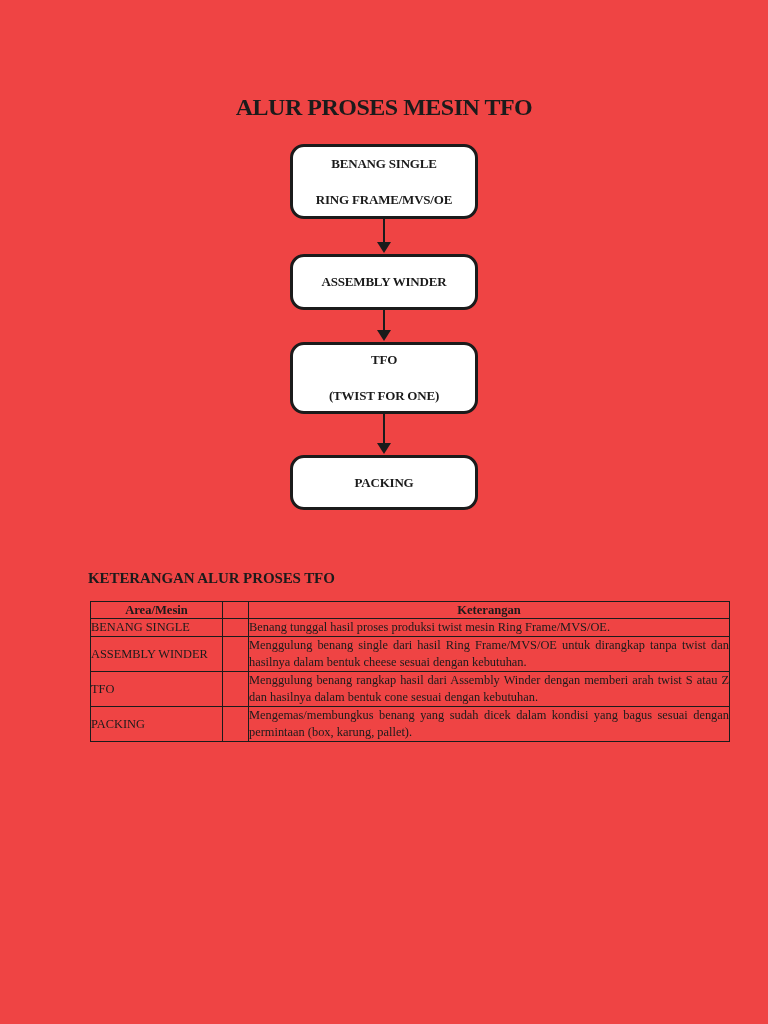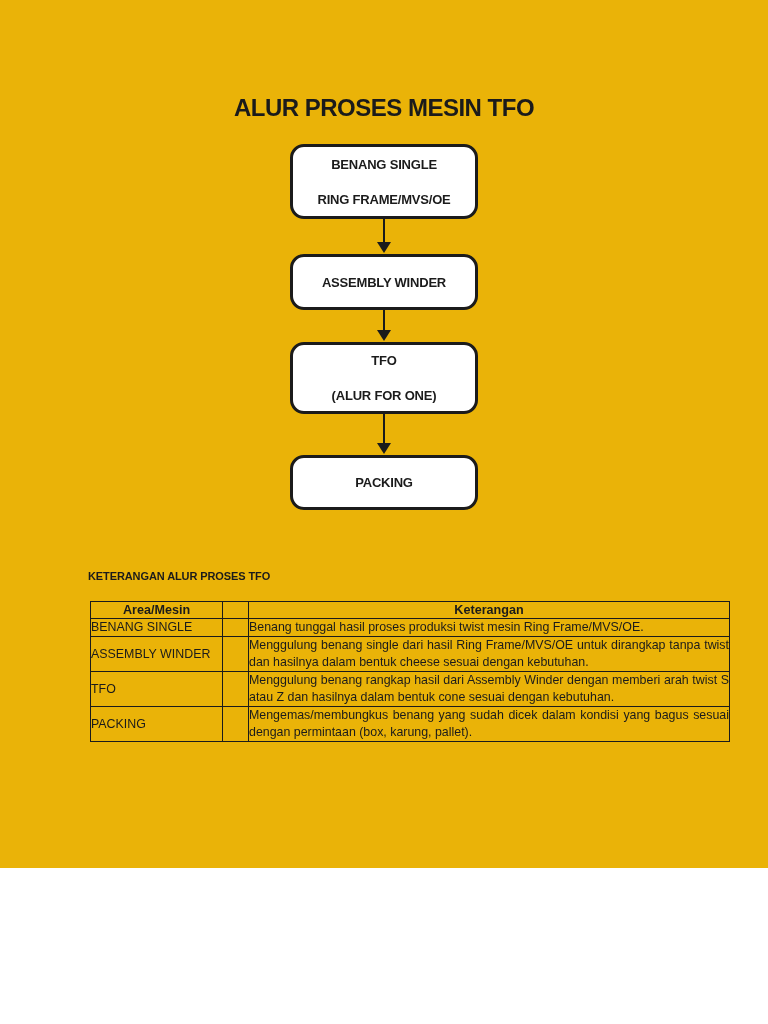--- a/index.html
+++ b/index.html
@@ -3,23 +3,23 @@
 <meta charset="utf-8">
 <style>
   html, body {
     margin: 0;
     padding: 0;
     background: #ffffff;
   }
   .page {
     position: relative;
     width: 768px;
-    height: 868px;
-    background: #eab308;
-    font-family: Liberation Sans, sans-serif;
+    height: 1024px;
+    background: #ef4444;
+    font-family: Liberation Serif, serif;
     color: #1b1b1b;
     overflow: hidden;
   }
   .doc-title {
     position: absolute;
     top: 94px;
     left: 0;
     width: 768px;
     text-align: center;
     font-size: 24px;
@@ -68,21 +68,21 @@
     width: 0;
     height: 0;
     border-left: 7px solid transparent;
     border-right: 7px solid transparent;
     border-top: 11px solid #1b1b1b;
   }
   .section-heading {
     position: absolute;
     left: 88px;
     top: 570px;
-    font-size: 11px;
+    font-size: 15px;
     font-weight: 700;
     letter-spacing: -0.1px;
     color: #1b1b1b;
   }
   table.ktable {
     position: absolute;
     left: 90px;
     top: 601px;
     width: 639px;
     border-collapse: collapse;
@@ -137,21 +137,21 @@
     <span>ASSEMBLY WINDER</span>
   </div>
 
   <div class="flow-arrow arrow-2">
     <div class="arrow-line"></div>
     <div class="arrow-head"></div>
   </div>
 
   <div class="flow-node node-3">
     <span>TFO</span>
-    <span>(ALUR FOR ONE)</span>
+    <span>(TWIST FOR ONE)</span>
   </div>
 
   <div class="flow-arrow arrow-3">
     <div class="arrow-line"></div>
     <div class="arrow-head"></div>
   </div>
 
   <div class="flow-node node-4">
     <span>PACKING</span>
   </div>

